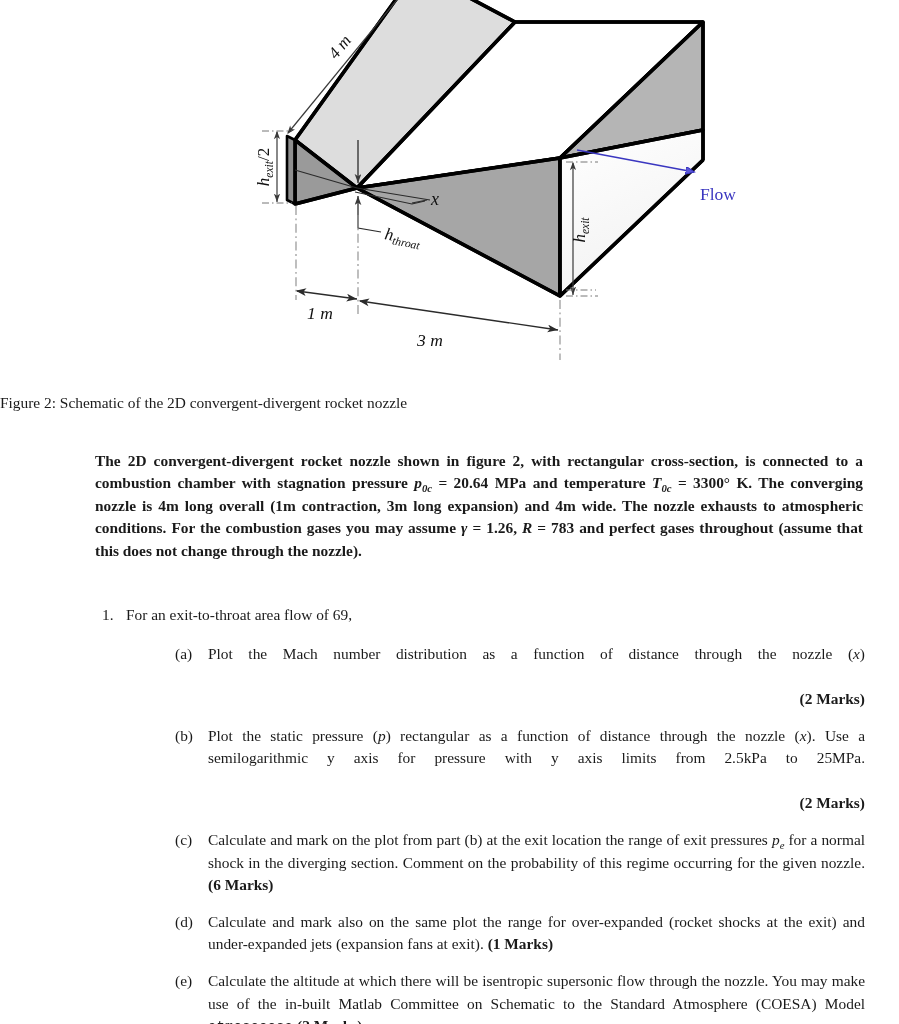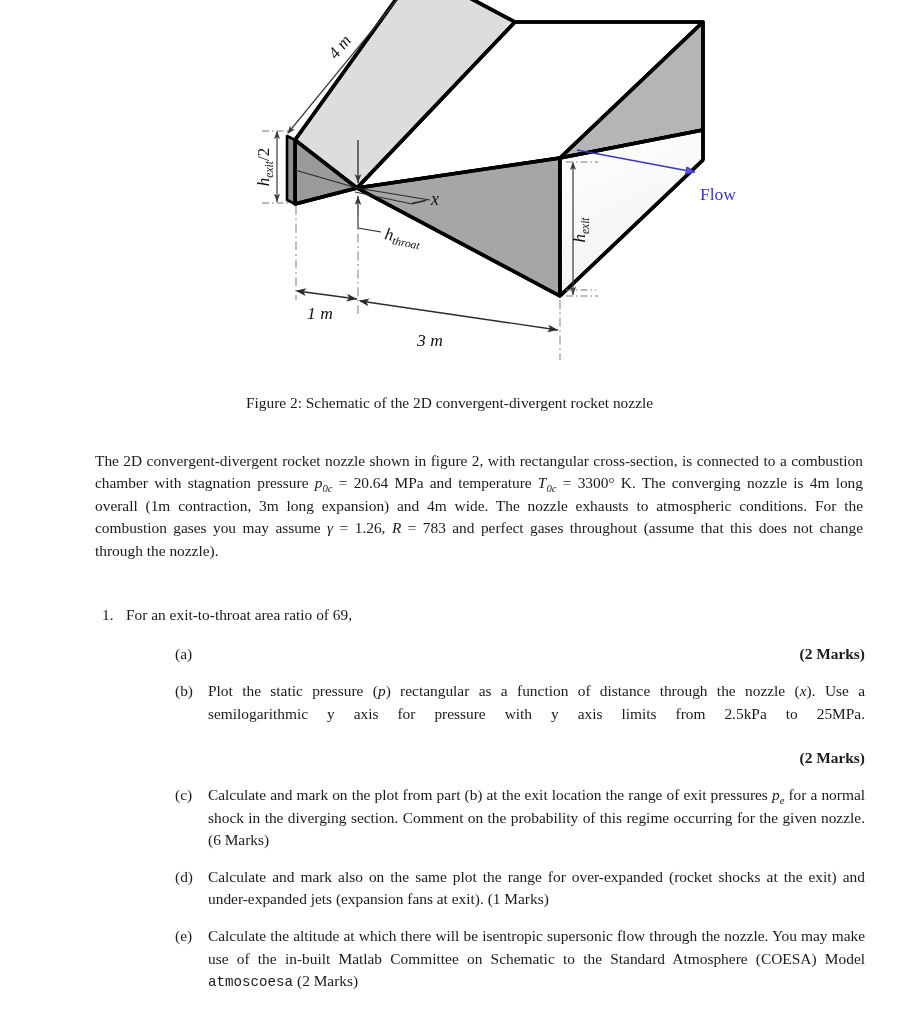--- a/index.html
+++ b/index.html
@@ -25,36 +25,35 @@
     width: 899px;
     height: 378px;
   }
   #nozzle-svg { display: block; }
 
   .fig-caption {
     position: absolute;
     left: 0;
     top: 394px;
     width: 899px;
-    text-align: center;
     font-size: 15.4px;
     line-height: 1.2;
   }
 
   
   .body-block {
     position: absolute;
     left: 95px;
     width: 768px;
     font-size: 15.4px;
     line-height: 1.455;
     text-align: justify;
     text-justify: inter-word;
   }
-  #intro-paragraph { top: 450px; }
+  #intro-paragraph { top: 450px; font-weight: bold; }
 
   
   #question-list {
     position: absolute;
     left: 95px;
     top: 604px;
     width: 770px;
     font-size: 15.4px;
   }
   .num-item {
@@ -80,21 +79,21 @@
     line-height: 1.455;
     text-align: justify;
     text-justify: inter-word;
   }
   .sub-marker {
     position: absolute;
     left: 0;
     top: 0;
   }
   .marks {
-    font-weight: normal;
+    font-weight: bold;
     white-space: nowrap;
   }
   .marks-right {
     display: block;
     text-align: right;
     font-weight: bold;
   }
   
   .stretch::after {
     content: "";
@@ -259,26 +258,27 @@
   <div class="fig-caption">Figure 2: Schematic of the 2D convergent-divergent rocket nozzle</div>
 </div>
 
 <div class="body-block" id="intro-paragraph">
   <span>The 2D convergent-divergent rocket nozzle shown in figure 2, with rectangular cross-section, is connected to a combustion chamber with stagnation pressure </span><span class="nb"><i>p</i><sub class="it">0c</sub></span><span> = 20.64 MPa and temperature </span><span class="nb"><i>T</i><sub class="it">0c</sub></span><span> = 3300° K. The converging nozzle is 4m long overall (1m contraction, 3m long expansion) and 4m wide. The nozzle exhausts to atmospheric conditions. For the combustion gases you may assume </span><i>γ</i><span> = 1.26, </span><i>R</i><span> = 783 and perfect gases throughout (assume that this does not change through the nozzle).</span>
 </div>
 
 <div id="question-list">
   <div class="num-item">
     <span class="num-marker">1.</span>
-    <span>For an exit-to-throat area ratio of 69,</span>
+    <span>For an exit-to-throat area flow of 69,</span>
 
     <div class="sub-list">
 
       <div class="sub-item">
         <span class="sub-marker">(a)</span>
+        <span class="stretch"><span>Plot the Mach number distribution as a function of distance through the nozzle (</span><i>x</i><span>)</span></span>
         <span class="marks-right">(2 Marks)</span>
       </div>
 
       <div class="sub-item">
         <span class="sub-marker">(b)</span>
         <span class="stretch"><span>Plot the static pressure (</span><i>p</i><span>) rectangular as a function of distance through the nozzle</span>
           <span class="nb">(<i>x</i></span><span>). Use a semilogarithmic y axis for pressure with y axis limits from 2.5kPa to 25MPa.</span></span>
         <span class="marks-right">(2 Marks)</span>
       </div>
 

